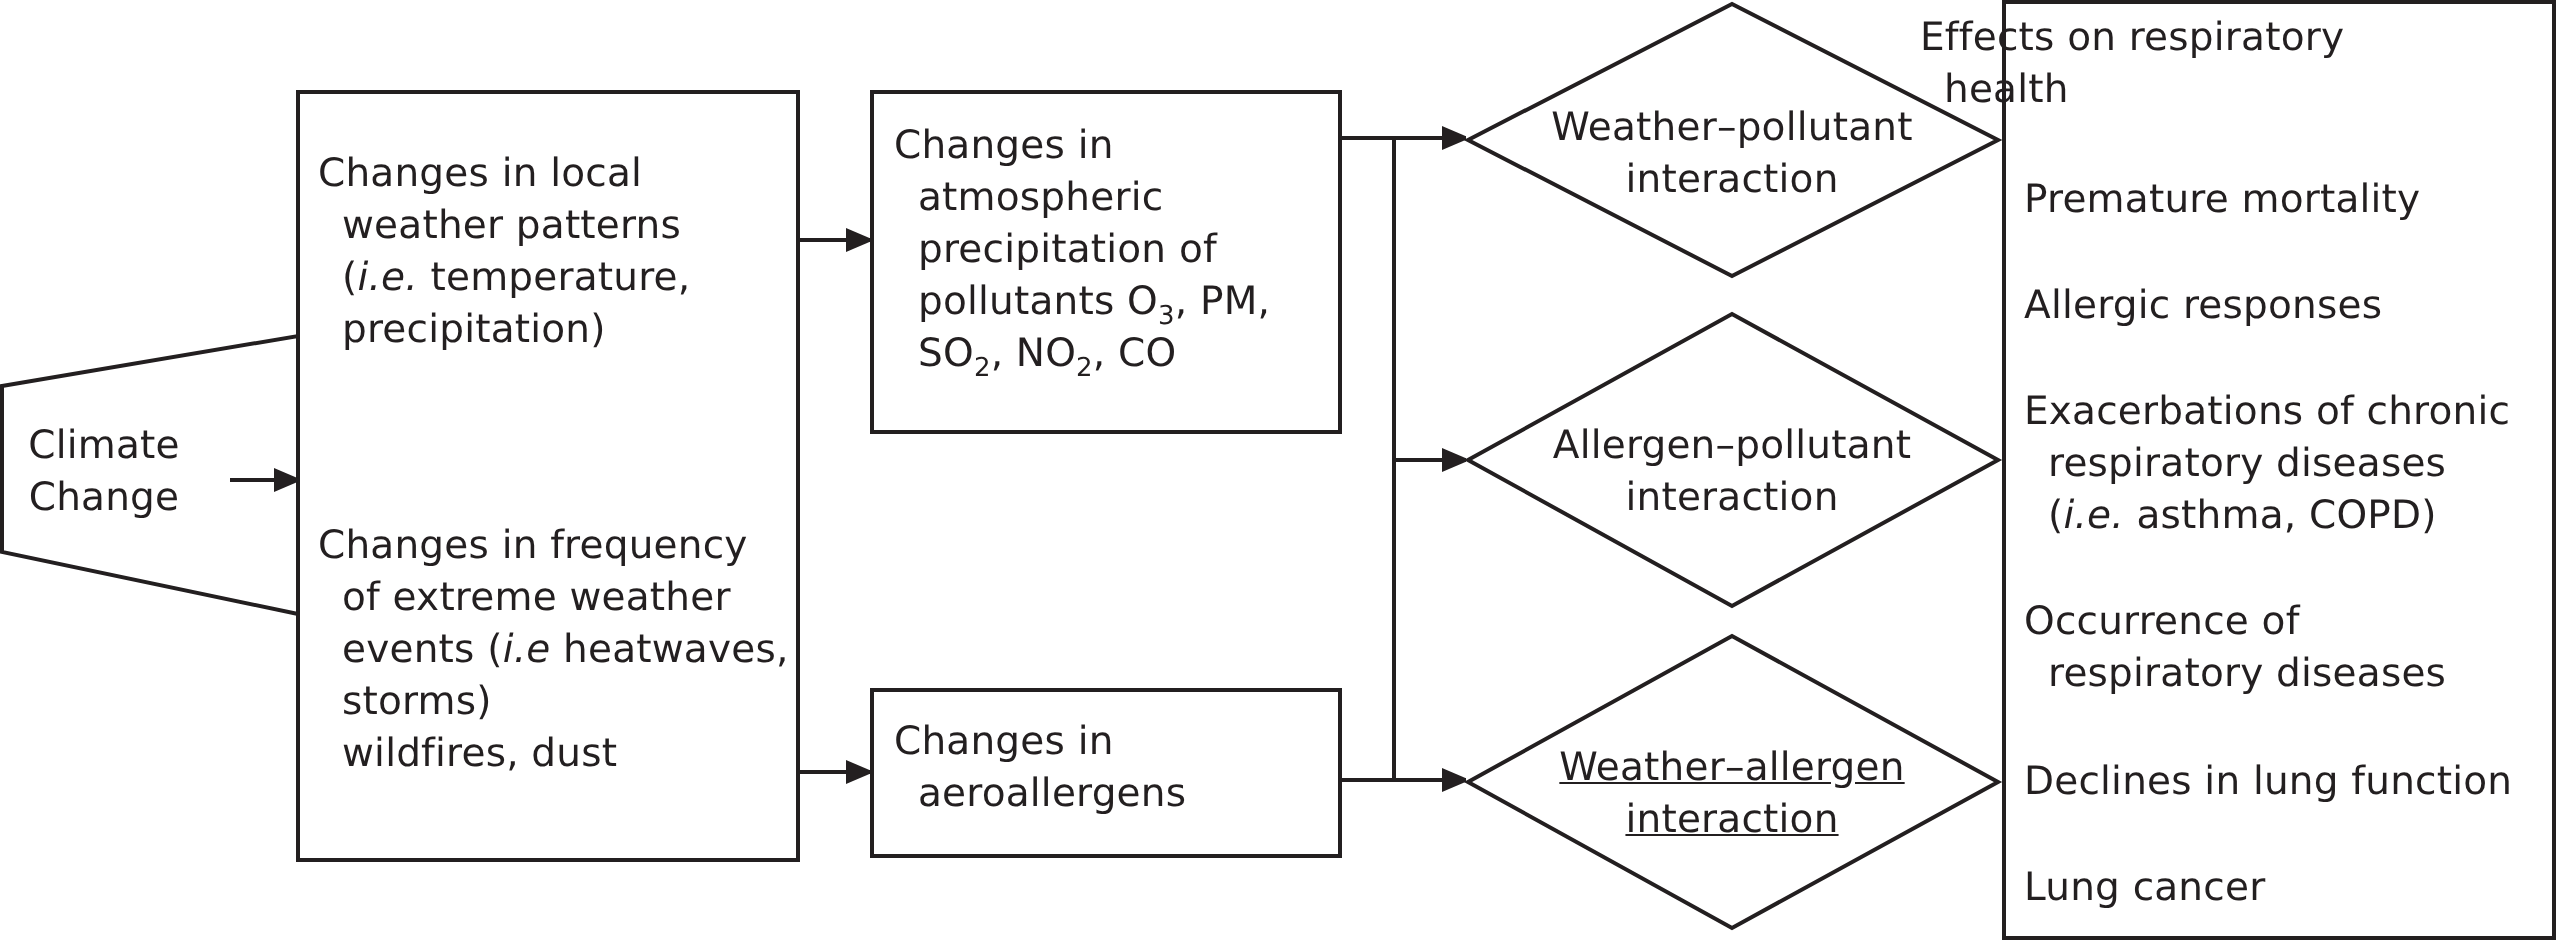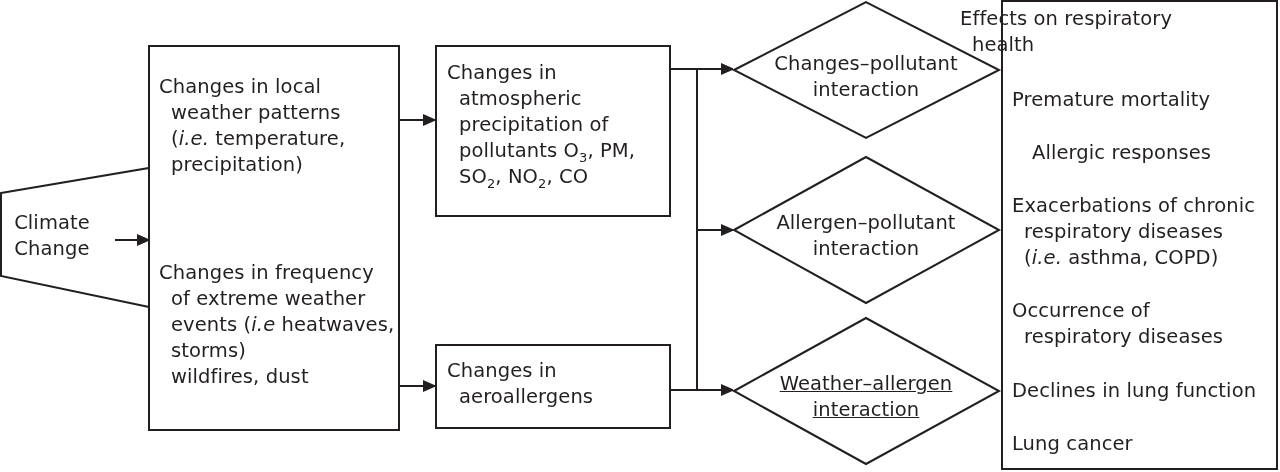--- a/index.html
+++ b/index.html
@@ -80,40 +80,40 @@
   <span class="line indent"><span>pollutants O</span><sub>3</sub><span>, PM,</span></span>
   <span class="line indent"><span>SO</span><sub>2</sub><span>, NO</span><sub>2</sub><span>, CO</span></span>
 </div>
 
 <div class="txt" style="left:447px; top:358px;">
   <span class="line">Changes in</span>
   <span class="line indent">aeroallergens</span>
 </div>
 
 <div class="txt center" style="left:756px; top:51px; width:220px;">
-  <span class="line">Changes–pollutant</span>
+  <span class="line">Weather–pollutant</span>
   <span class="line">interaction</span>
 </div>
 <div class="txt center" style="left:756px; top:210px; width:220px;">
   <span class="line">Allergen–pollutant</span>
   <span class="line">interaction</span>
 </div>
 <div class="txt center" style="left:756px; top:371px; width:220px;text-decoration:underline;">
   <span class="line">Weather–allergen</span>
   <span class="line">interaction</span>
 </div>
 
 <div class="txt" style="left:960px; top:6px;">
   <span class="line">Effects on respiratory</span>
   <span class="line indent">health</span>
 </div>
 <div class="txt" style="left:1012px; top:87px;">
   <span class="line">Premature mortality</span>
 </div>
-<div class="txt" style="left:1012px; top:140px;margin-left:20px;">
+<div class="txt" style="left:1012px; top:140px;">
   <span class="line">Allergic responses</span>
 </div>
 <div class="txt" style="left:1012px; top:193px;">
   <span class="line">Exacerbations of chronic</span>
   <span class="line indent">respiratory diseases</span>
   <span class="line indent">(<i>i.e.</i> asthma, COPD)</span>
 </div>
 <div class="txt" style="left:1012px; top:298px;">
   <span class="line">Occurrence of</span>
   <span class="line indent">respiratory diseases</span>

